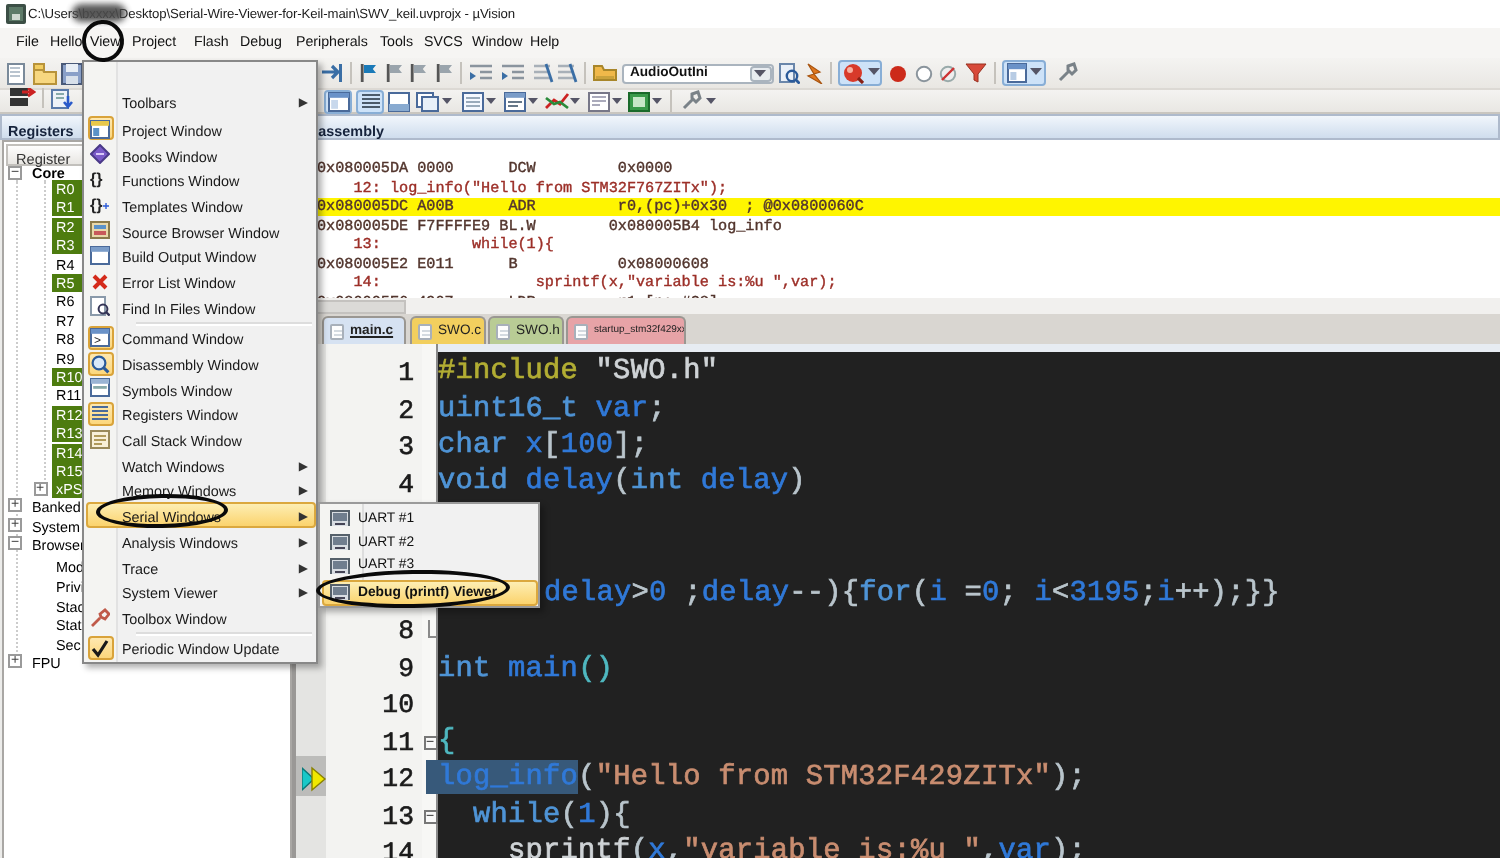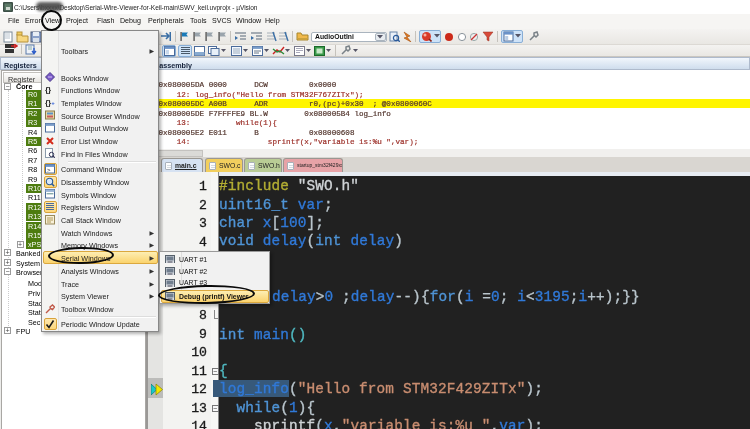--- a/index.html
+++ b/index.html
@@ -76,21 +76,21 @@
 <svg class="abs" style="left:3px;top:2px" width="10" height="10">
       <rect x="0" y="0" width="10" height="10" rx="1" fill="#3c4f46"></rect>
       <rect x="1.5" y="1.5" width="7" height="7" fill="#5d7a68"></rect>
       <rect x="3" y="5" width="4" height="3" fill="#cfd8d0"></rect>
     </svg>
 <span class="abs txt">C:\Users\bxxxx\Desktop\Serial-Wire-Viewer-for-Keil-main\SWV_keil.uvprojx - µVision</span>
 <div class="abs" id="smudge"></div>
 </div>
 <div class="abs" id="menubar">
 <span style="left:8px">File</span>
-<span style="left:25px">Error</span>
+<span style="left:25px">Hello</span>
 <span style="left:45px">View</span>
 <span style="left:66px">Project</span>
 <span style="left:97px">Flash</span>
 <span style="left:120px">Debug</span>
 <span style="left:148px">Peripherals</span>
 <span style="left:190px">Tools</span>
 <span style="left:212px">SVCS</span>
 <span style="left:236px">Window</span>
 <span style="left:265px">Help</span>
 </div>
@@ -392,20 +392,29 @@
 <svg class="abs" style="left:151px;top:383px;z-index:3" width="14" height="13">
     <path d="M0 1v11l6-5.5z" fill="#18c8c8" stroke="#0a7a7a" stroke-width=".7"></path>
     <path d="M5 1v11l6.5-5.5z" fill="#f0e800" stroke="#8a8200" stroke-width=".7"></path>
   </svg>
 <div class="abs" id="menu">
     <div class="strip"></div>
 <div class="mi" style="top:13.2px">
       <span class="tx">Toolbars</span>
       <span class="ar">▶</span>
     </div>
+<div class="mi" style="top:27.3px">
+      <div class="micbox"></div>
+      <svg class="mic" width="10" height="10">
+        <rect x="0.5" y="0.5" width="9" height="8.5" fill="#fff" stroke="#4a6a9a"></rect>
+        <rect x="0.5" y="0.5" width="9" height="2.4" fill="#e8c84a"></rect>
+        <rect x="1.6" y="4" width="3" height="4" fill="#5a92c8"></rect>
+      </svg>
+      <span class="tx">Project Window</span>
+    </div>
 <div class="mi" style="top:40.0px">
       <svg class="mic" width="10" height="10">
         <path d="M5 0.5l4.5 4.5L5 9.5 0.5 5z" fill="#7a5ac8" stroke="#4a3a88"></path>
         <path d="M3 5h4" stroke="#d8c8f8" stroke-width="1"></path>
       </svg>
       <span class="tx">Books Window</span>
     </div>
 <div class="mi" style="top:52.7px">
       <span class="mic" style="font-size:8px;color:#222;font-weight:bold">{}</span>
       <span class="tx">Functions Window</span>

